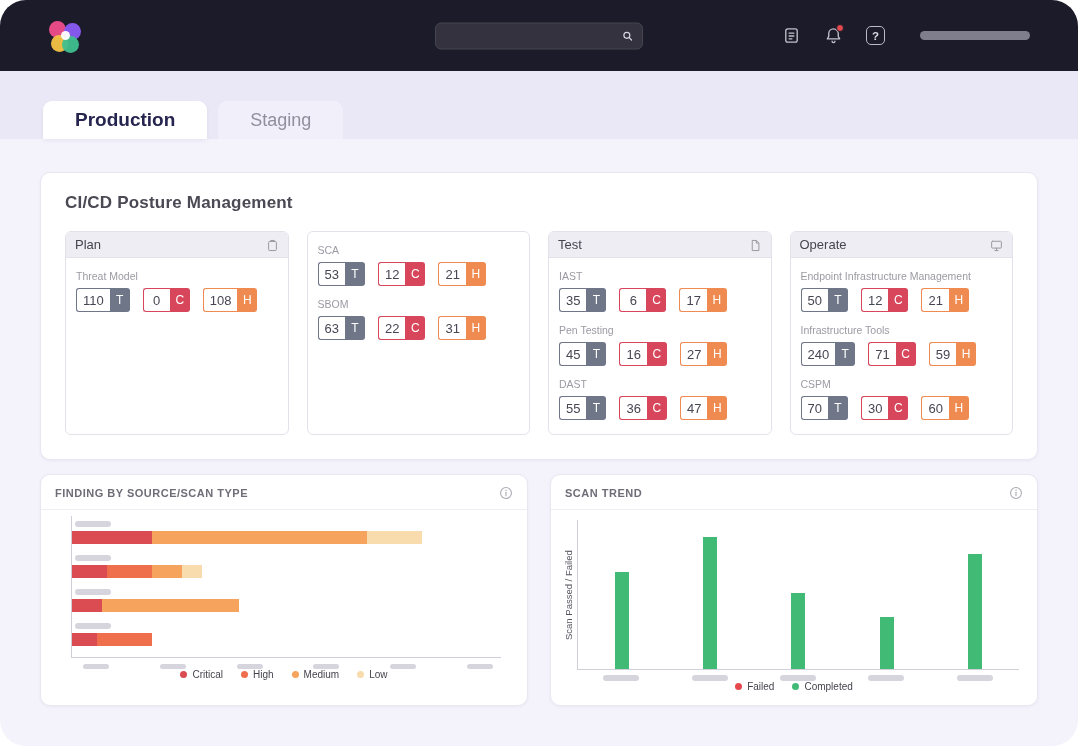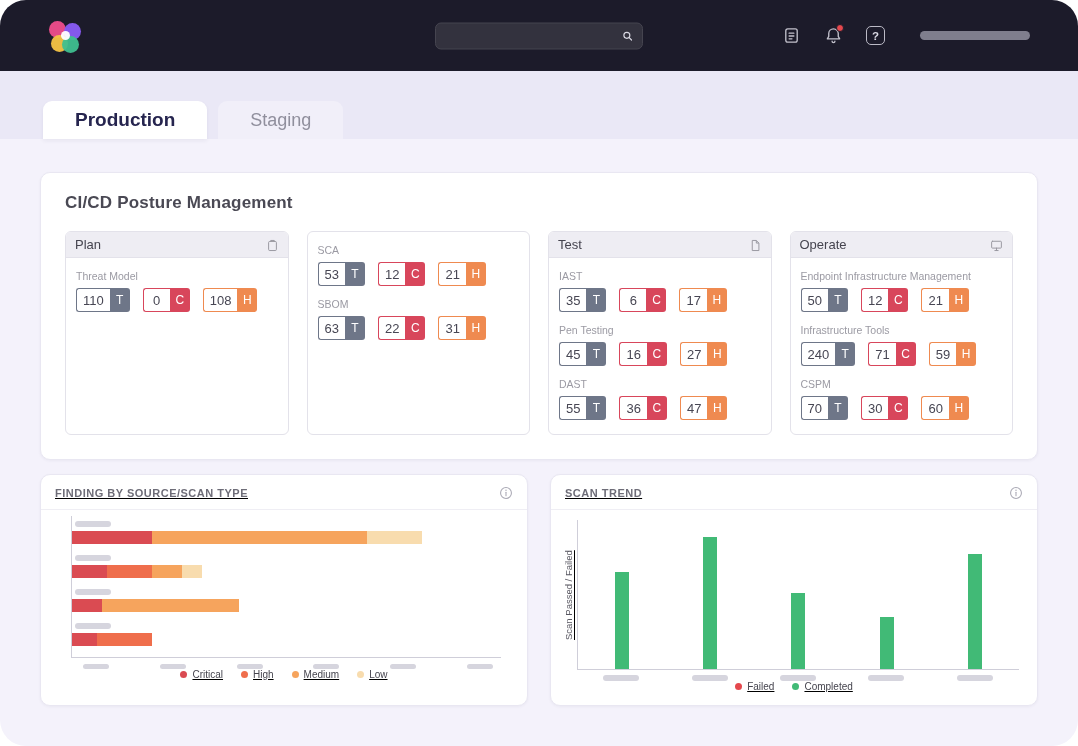--- a/index.html
+++ b/index.html
@@ -66,21 +66,21 @@
   .pair .num { background:#fff; border:1px solid; border-right:none; border-radius:3px 0 0 3px;
                display:flex; align-items:center; justify-content:center; min-width:27px;
                padding:0 6px; color:#474653; }
   .pair .ltr { width:20px; display:flex; align-items:center; justify-content:center;
                border-radius:0 3px 3px 0; color:#fff; font-size:12px; }
   .pair.t .num { border-color:#6e7688; } .pair.t .ltr { background:#6e7688; }
   .pair.c .num { border-color:#d8465b; } .pair.c .ltr { background:#d8465b; }
   .pair.h .num { border-color:#ef8a50; } .pair.h .ltr { background:#ef8a50; }
 
   
-  .charts-row { display:flex; gap:22px; margin-top:14px;text-decoration:underline; }
+  .charts-row { display:flex; gap:22px; margin-top:14px; }
   .chart-card { flex:1; height:232px; display:flex; flex-direction:column; padding:0; }
   .chart-head { display:flex; justify-content:space-between; align-items:center;
                 padding:11px 14px 9px; border-bottom:1px solid #efeef4; }
   .chart-title { font-size:11px; font-weight:700; letter-spacing:.5px; color:#6e6d78; }
   .info { display:flex; cursor:pointer; }
 
   .hchart { margin:6px 16px 0 30px; }
   .hplot { border-left:1px solid #cfced9; border-bottom:1px solid #cfced9;
            padding-top:5px; width:430px; }
   .hrow { margin-bottom:11px; }

